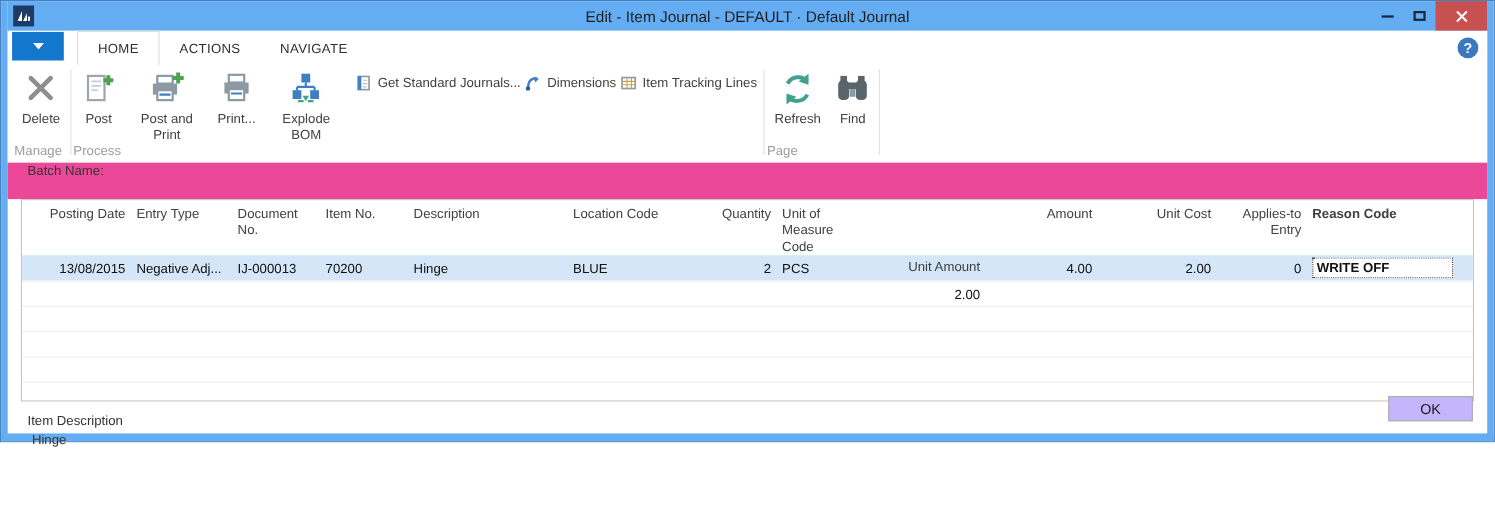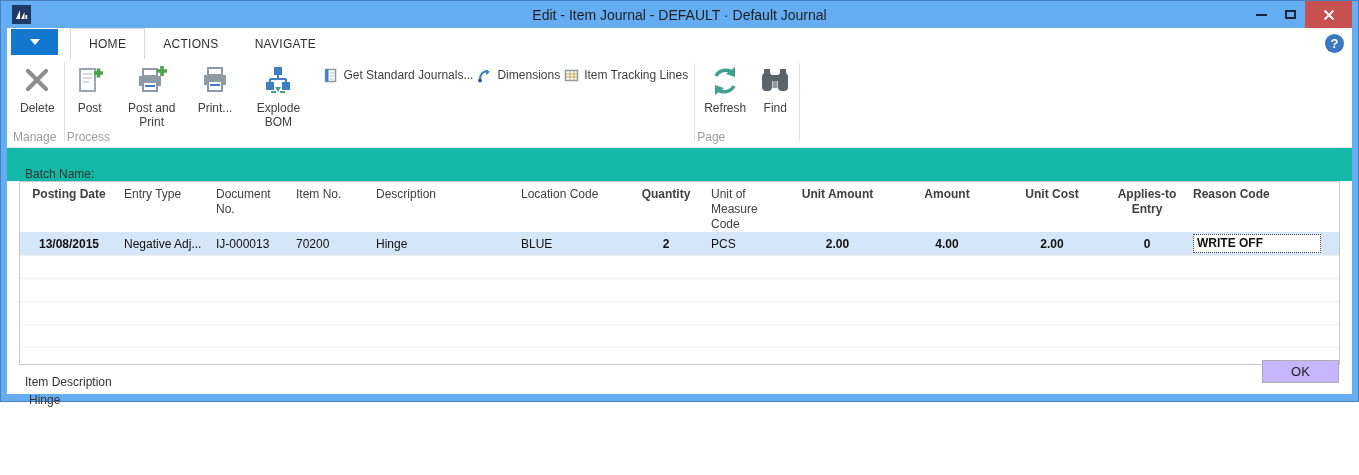--- a/index.html
+++ b/index.html
@@ -35,38 +35,38 @@
   .rgroup-body { flex:1; display:flex; align-items:flex-start; }
   .rgroup-label { text-align:left; color:#9D9D9D; font-size:12px; padding-bottom:3px; }
   .rsep { width:1px; background:#E2E2E2; margin:4px 2px 6px 2px; }
   .btn-large { display:flex; flex-direction:column; align-items:center; padding:3px 7px 0 7px; background:none; border:none; cursor:pointer; font-family:inherit; }
   .btn-large .ic { height:34px; display:flex; align-items:flex-start; justify-content:center; }
   .btn-large .lbl { font-size:12px; color:#3F3F3F; line-height:1.2; text-align:center; max-width:64px; margin-top:2px; }
   .small-col { display:flex; justify-content:flex-start; gap:4px; padding:4px 4px 0 6px; }
   .btn-small { display:flex; align-items:center; gap:5px; background:none; border:none; cursor:pointer; font-family:inherit; font-size:12px; color:#3F3F3F; height:18px; white-space:nowrap; }
 
   
-  .batchrow { height:33px; display:flex; align-items:flex-end; padding-left:18px; background:#14b8a6; }
+  .batchrow { height:33px; display:flex; align-items:flex-start; padding-left:18px; background:#ec4899; }
   .batch-label { font-size:12px; color:#333; margin-right:12px; }
   .combo { width:150px; height:23px; border:1px solid #A6A6A6; display:flex; align-items:center; background:#fff; cursor:pointer; }
   .combo .val { flex:1; font-size:12px; color:#1A1A1A; padding-left:5px; }
   .combo .chev { width:20px; display:flex; align-items:center; justify-content:center; }
   .combo .chev svg { display:block; }
 
   
   .grid { margin:0 12px; border:1px solid #C6C6C6; height:184px; overflow:hidden; background:#fff; }
   .hrow { display:flex; height:50px; padding-top:5px; }
   .hcell { font-size:12px; color:#404040; line-height:1.25; padding:0 6px 0 4px; }
   .drow { display:flex; height:23px; align-items:center; background:#D4E6F8; }
   .dcell { font-size:12px; color:#111; padding:0 6px 0 4px; white-space:nowrap; overflow:hidden; }
   .erow { height:23px; border-top:1px solid #EFEFEF; }
   .erow:first-of-type { border-top:none; }
-  .al-r { text-align:center;font-weight:bold; }
+  .al-r { text-align:right; }
   .c0{width:100px;} .c1{width:92px;} .c2{width:80px;} .c3{width:80px;} .c4{width:145px;}
-  .c5{width:110px;} .c6{width:80px;} .c7{width:73px;} .c8{width:117px;} .c9{width:102px;}
+  .c5{width:110px;} .c6{width:80px;} .c7{width:73px;} .c8{width:117px;margin-top:48px;} .c9{width:102px;}
   .c10{width:108px;} .c11{width:82px;} .c12{flex:1;font-weight:bold;}
   .focus-cell { display:inline-block; background:#fff; border:1px dotted #4A4A4A; padding:1px 4px 2px 3px; min-width:128px; }
 
   
   .footer { padding:10px 0 0 18px; }
   .fd-label { font-size:12px; color:#333; }
   .fd-value { font-size:12px; color:#333; padding:4px 0 0 4px; }
   .ok-btn { position:absolute; right:13px; bottom:11px; width:77px; height:23px; background:#c4b5fd; border:1px solid #ADADAD; font-family:inherit; font-size:13px; color:#1A1A1A; cursor:pointer; }
 
   .ic svg, .btn-small svg { display:block; }

